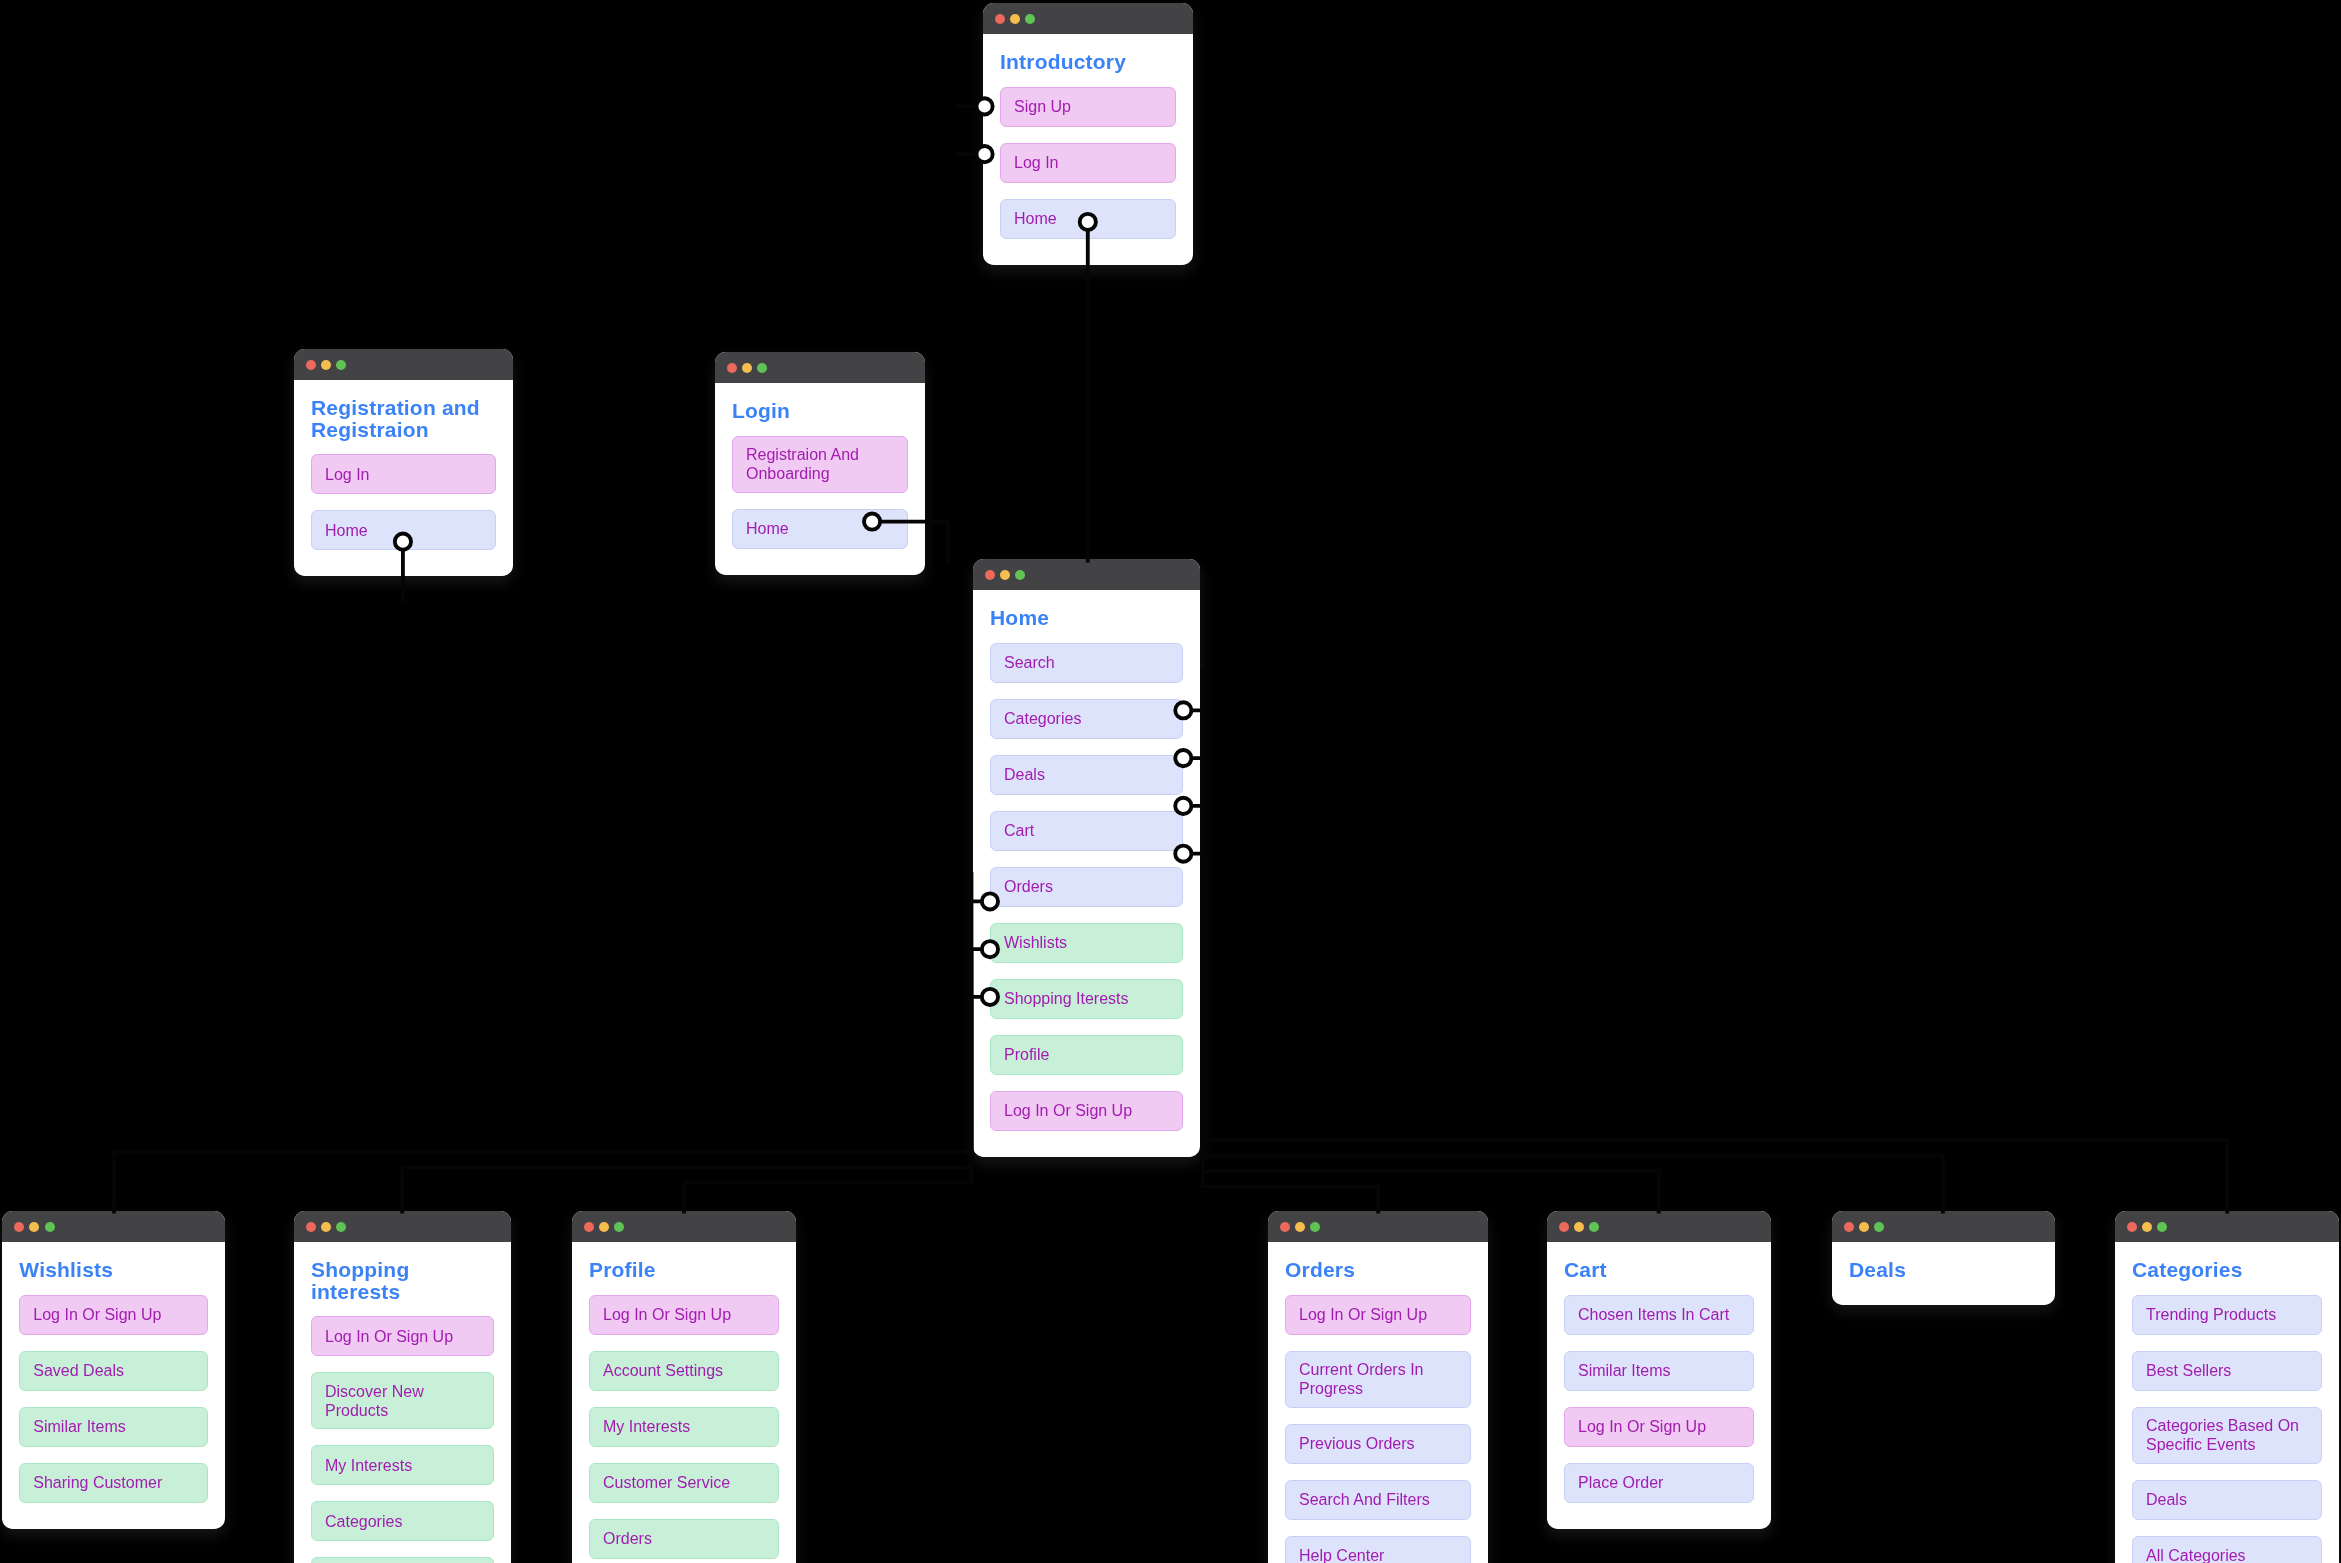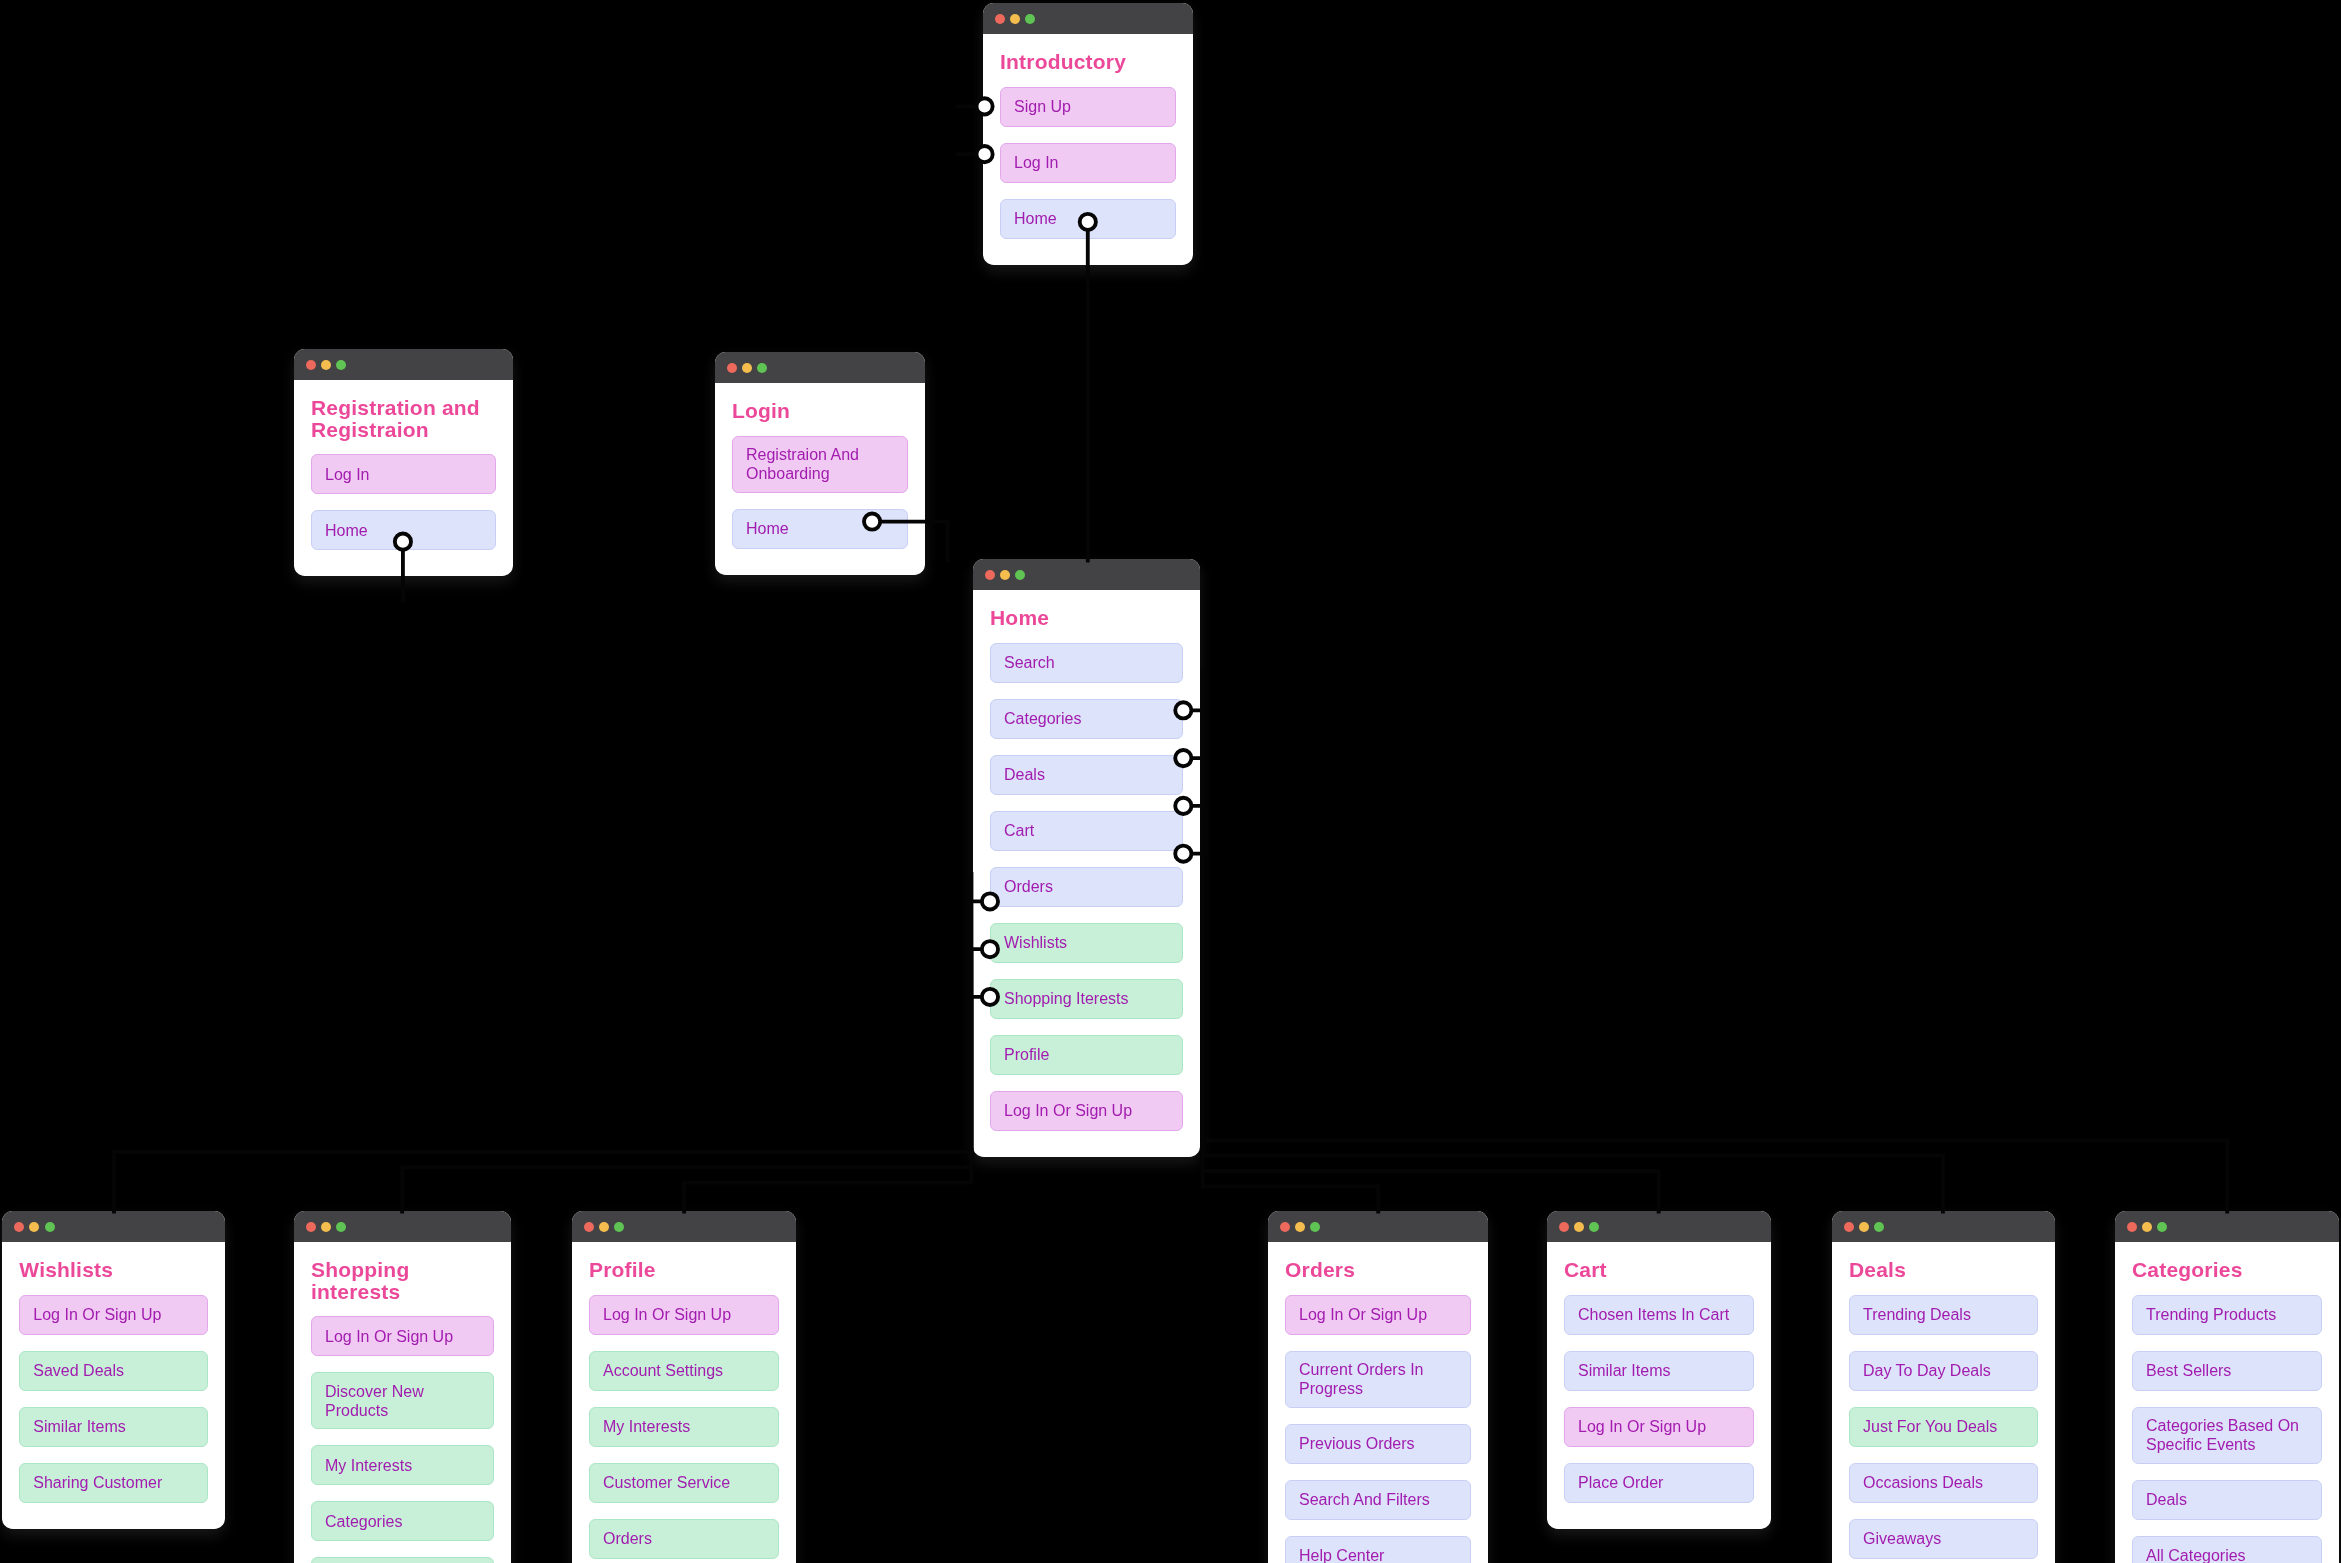--- a/index.html
+++ b/index.html
@@ -21,21 +21,21 @@
     height:31px;
     background:#434345;
     border-radius:10.8px 10.8px 0 0;
     display:flex;align-items:center;
     padding-left:11.6px;gap:5.4px;
   }
   .tl-dot{width:10px;height:10px;border-radius:50%;flex:0 0 auto;}
   .card-body{padding:17px 17px 10px 17px;}
   .card-title{
     font-weight:700;font-size:21px;line-height:21.6px;
-    color:#ec4899;letter-spacing:0.2px;
+    color:#3b82f6;letter-spacing:0.2px;
     margin:0 0 14px 0;
   }
   .item{
     box-sizing:border-box;
     min-height:40px;
     border-radius:6.2px;
     border:1.2px solid transparent;
     display:flex;align-items:center;
     padding:8.5px 13px;
     font-size:16px;line-height:19px;
@@ -227,27 +227,20 @@
     </div>
   </div>
     <div class="card" style="left: 1832px; top: 1211px; width: 223px;">
     <div class="titlebar">
       <span class="tl-dot" style="background: rgb(236, 105, 92);"></span>
       <span class="tl-dot" style="background: rgb(245, 189, 78);"></span>
       <span class="tl-dot" style="background: rgb(95, 196, 84);"></span>
     </div>
     <div class="card-body">
       <div class="card-title">Deals</div>
-      <div class="card-items">
-          <div class="item blue">Trending Deals</div>
-          <div class="item blue">Day To Day Deals</div>
-          <div class="item green">Just For You Deals</div>
-          <div class="item blue">Occasions Deals</div>
-          <div class="item blue">Giveaways</div>
-        </div>
     </div>
   </div>
     <div class="card" style="left: 2115px; top: 1211px; width: 224px;">
     <div class="titlebar">
       <span class="tl-dot" style="background: rgb(236, 105, 92);"></span>
       <span class="tl-dot" style="background: rgb(245, 189, 78);"></span>
       <span class="tl-dot" style="background: rgb(95, 196, 84);"></span>
     </div>
     <div class="card-body">
       <div class="card-title">Categories</div>

